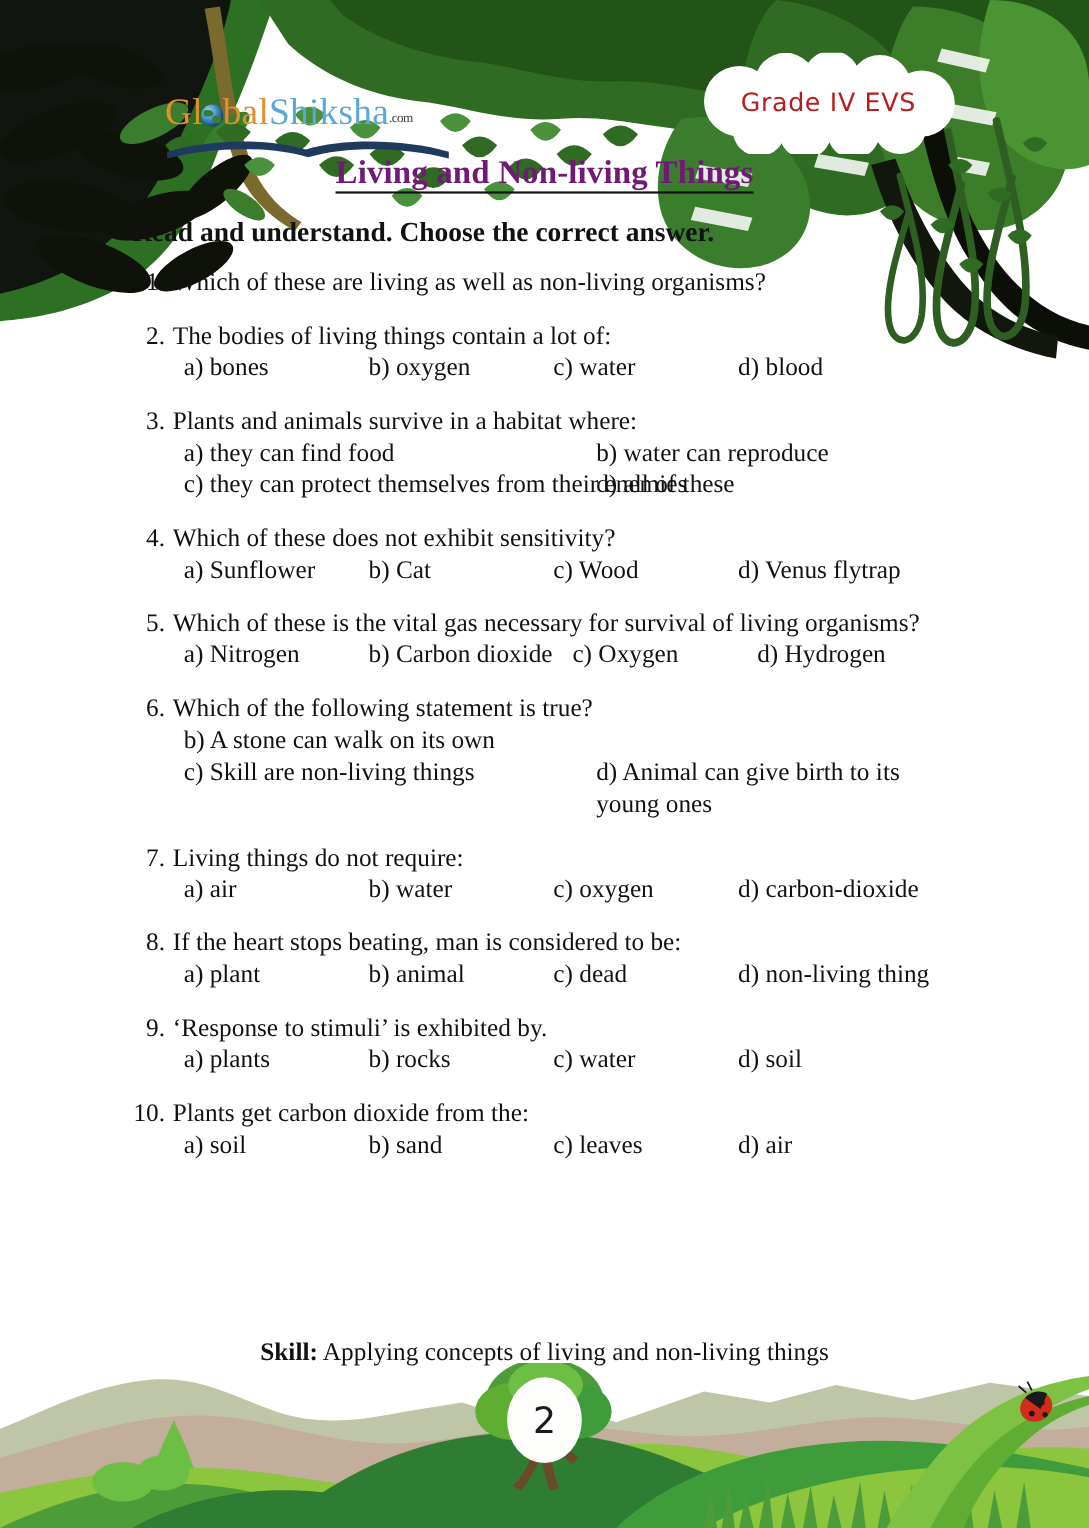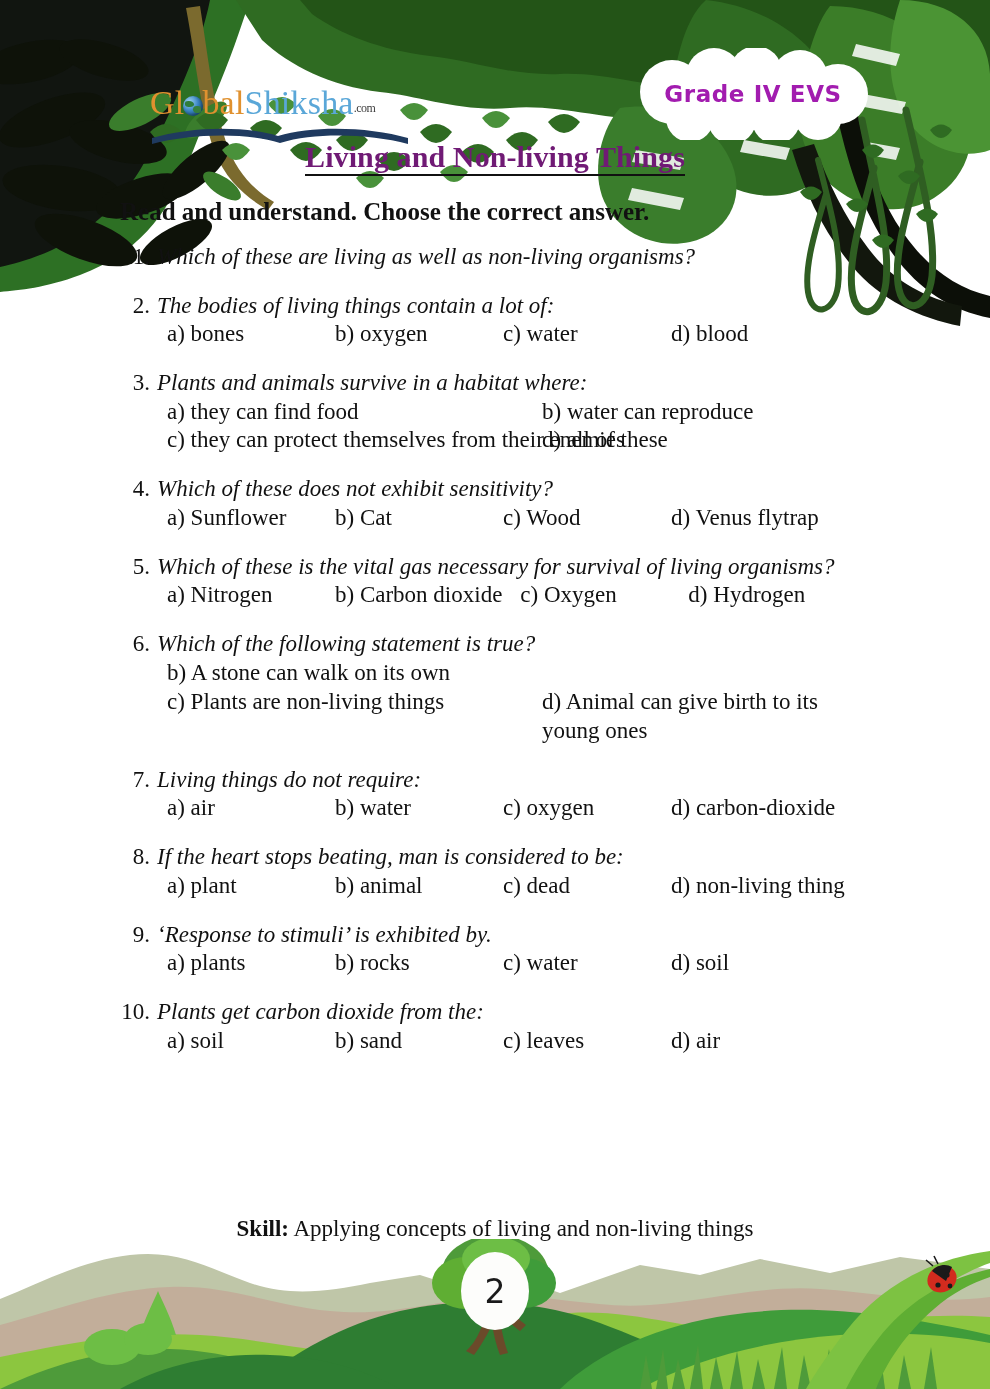--- a/index.html
+++ b/index.html
@@ -77,22 +77,22 @@
   }
   .grade-label {
     position: absolute;
     left: 0; top: 0;
     width: 250px; height: 92px;
     display: flex;
     align-items: center;
     justify-content: center;
     font-family: "DejaVu Sans", sans-serif;
     font-size: 23px;
-    font-weight: bold;
-    color: #a21caf;
+    font-weight: normal;
+    color: #b91c1c;
     letter-spacing: .6px;
     white-space: nowrap;
   }
 
   .worksheet-title {
     position: absolute;
     left: 0; top: 140px;
     width: 990px;
     text-align: center;
     font-size: 30px;
@@ -128,21 +128,21 @@
     font-size: 23px;
     color: #111;
     line-height: 1.24;
   }
   .q-num {
     width: 38px;
     text-align: right;
     flex: 0 0 38px;
     padding-right: 7px;
   }
-  .q-text { flex: 1; font-style: italic; }
+  .q-text { flex: 1; }
   .opt-line {
     font-size: 23px;
     color: #111;
     line-height: 1.26;
     margin-left: 55px;
     display: flex;
     white-space: pre;
   }
   .opt { display: inline-block; }
 
@@ -354,21 +354,21 @@
           <span class="q-text">Which of these is the vital gas necessary for survival of living organisms?</span>
         </div>
         <div class="opt-line"><span class="opt" style="min-width: 150px; margin-right: 18px;">a) Nitrogen</span><span class="opt" style="min-width: 150px; margin-right: 18px;">b) Carbon dioxide</span><span class="opt" style="min-width: 150px; margin-right: 18px;">c) Oxygen</span><span class="opt" style="min-width: 150px; margin-right: 18px;">d) Hydrogen</span></div>
       </div>
       <div class="q-block">
         <div class="q-row">
           <span class="q-num">6.</span>
           <span class="q-text">Which of the following statement is true?</span>
         </div>
         <div class="opt-line"><span class="opt" style="width: auto;">b) A stone can walk on its own</span></div>
-        <div class="opt-line"><span class="opt" style="width: 375px;">c) Plants are non-living things</span><span class="opt" style="width: auto;">d) Animal can give birth to its</span></div>
+        <div class="opt-line"><span class="opt" style="width: 375px;">c) Skill are non-living things</span><span class="opt" style="width: auto;">d) Animal can give birth to its</span></div>
         <div class="opt-line"><span class="opt" style="width: 375px;"></span><span class="opt" style="width: auto;">young ones</span></div>
       </div>
       <div class="q-block">
         <div class="q-row">
           <span class="q-num">7.</span>
           <span class="q-text">Living things do not require:</span>
         </div>
         <div class="opt-line"><span class="opt" style="min-width: 150px; margin-right: 18px;">a) air</span><span class="opt" style="min-width: 150px; margin-right: 18px;">b) water</span><span class="opt" style="min-width: 150px; margin-right: 18px;">c) oxygen</span><span class="opt" style="min-width: 150px; margin-right: 18px;">d) carbon-dioxide</span></div>
       </div>
       <div class="q-block">

